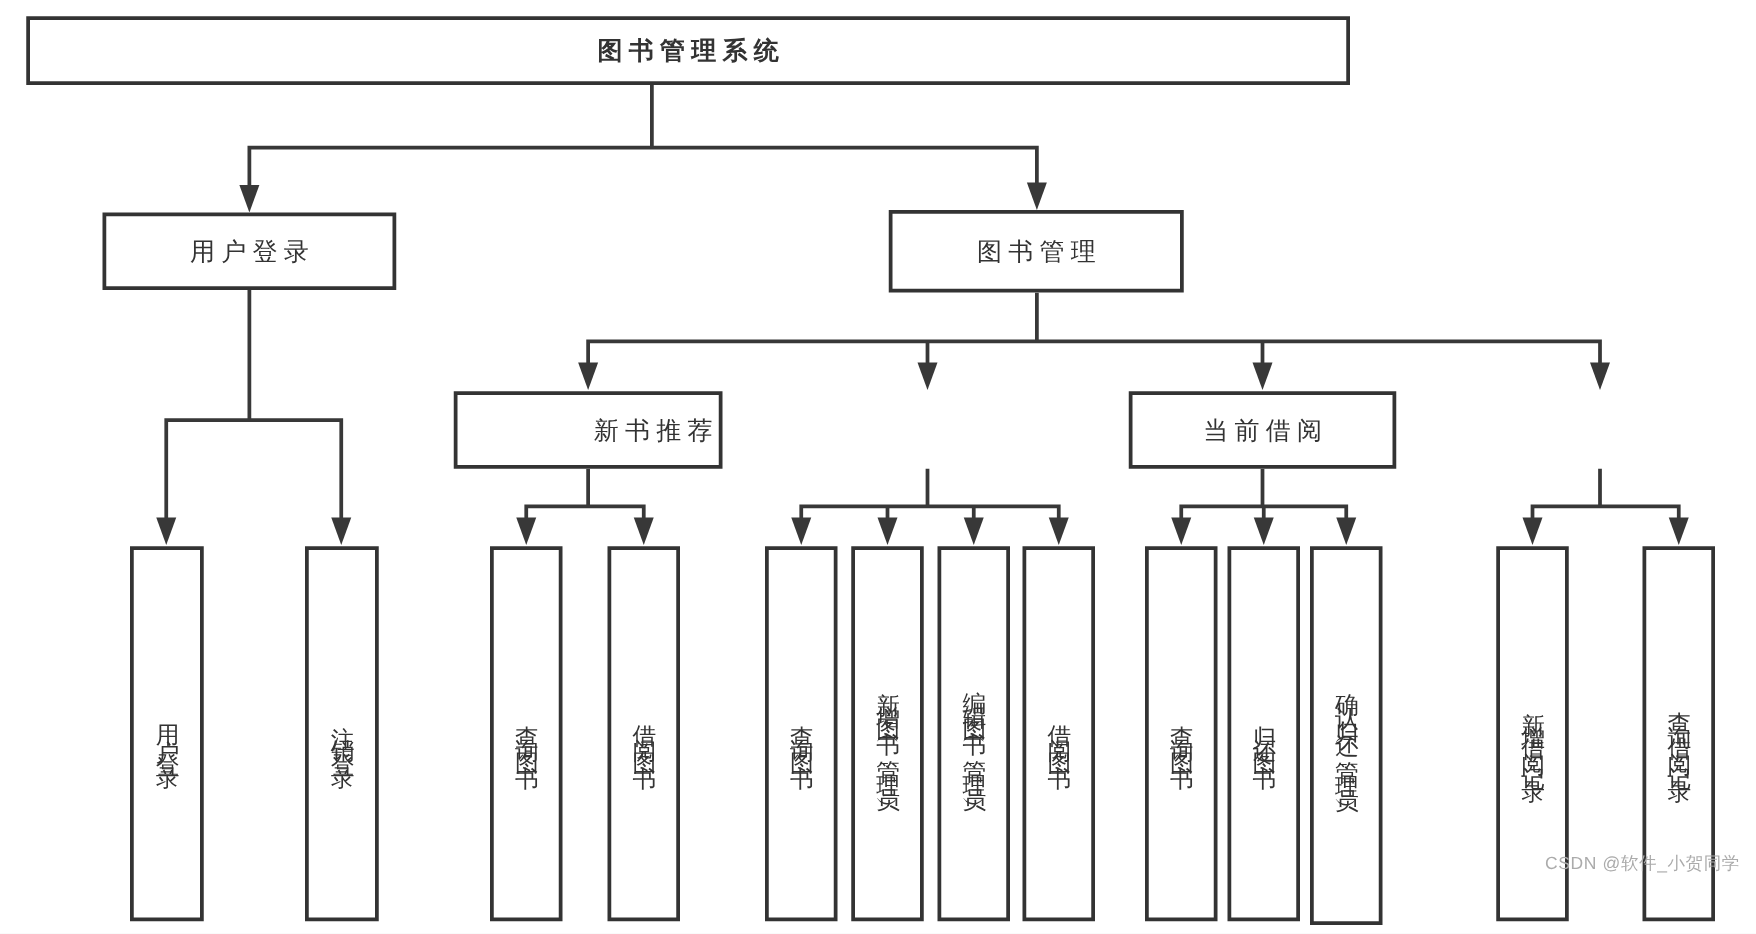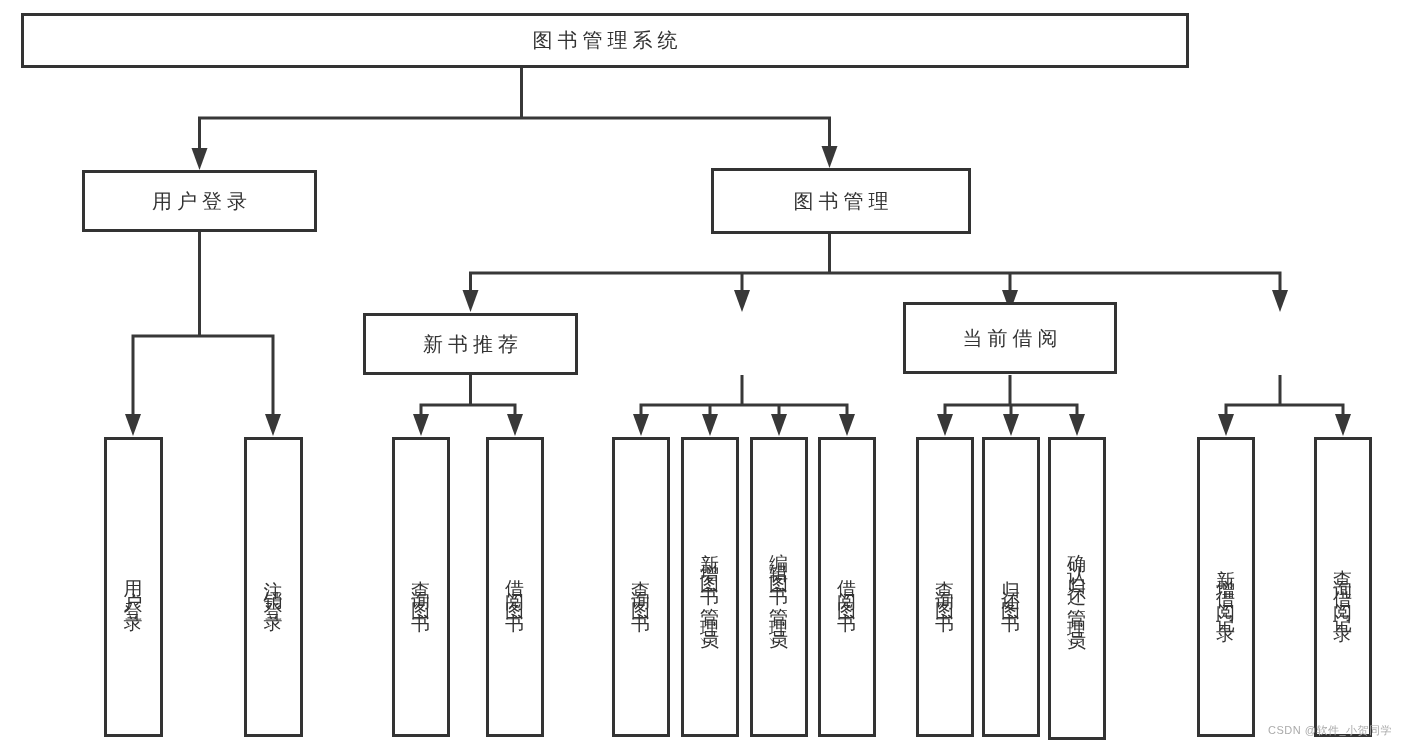--- a/index.html
+++ b/index.html
@@ -35,22 +35,22 @@
   .leaf .v-label{
     writing-mode:vertical-rl;
     text-orientation:mixed;
     font-size:19px;
     letter-spacing:11px;
     line-height:1;
     white-space:nowrap;
   }
   .watermark{
     position:absolute;
-    right:13px;top:723px;
-    font-size:11px;
+    right:13px;top:682px;
+    font-size:14px;
     letter-spacing:0.5px;
     color:var(--watermark);
     white-space:nowrap;
   }
 </style>
 </head>
 <body>
 
 <div class="canvas">
 
@@ -78,35 +78,35 @@
       <polygon points="771,414 787,414 779,436"></polygon>
       <polygon points="839,414 855,414 847,436"></polygon>
       <polygon points="937,414 953,414 945,436"></polygon>
       <polygon points="1003,414 1019,414 1011,436"></polygon>
       <polygon points="1069,414 1085,414 1077,436"></polygon>
       <polygon points="1218,414 1234,414 1226,436"></polygon>
       <polygon points="1335,414 1351,414 1343,436"></polygon>
     </g>
   </svg>
 
-  <div class="node" style="left:21px;top:13px;width:1168px;height:55px;">
+  <div class="node" style="left:21px;top:13px;width:1059px;height:55px;font-weight:bold;">
     <span class="h-label">图书管理系统</span>
   </div>
 
   <div class="node" style="left:82px;top:170px;width:235px;height:62px;">
     <span class="h-label">用户登录</span>
   </div>
-  <div class="node" style="left:711px;top:168px;width:260px;height:66px;">
+  <div class="node" style="left:711px;top:168px;width:236px;height:66px;">
     <span class="h-label">图书管理</span>
   </div>
 
-  <div class="node" style="left:363px;top:313px;width:215px;height:62px;">
+  <div class="node" style="left:363px;top:313px;width:215px;height:62px;justify-content:flex-end;">
     <span class="h-label">新书推荐</span>
   </div>
-  <div class="node" style="left:903px;top:302px;width:214px;height:72px;text-align:center;">
+  <div class="node" style="left:903px;top:313px;width:214px;height:62px;text-align:center;">
     <span class="h-label">当前借阅</span>
   </div>
 
   <div class="node leaf" style="left:104px;top:437px;width:59px;height:300px;">
     <span class="v-label">用户登录</span>
   </div>
   <div class="node leaf" style="left:244px;top:437px;width:59px;height:300px;">
     <span class="v-label">注销登录</span>
   </div>
 

